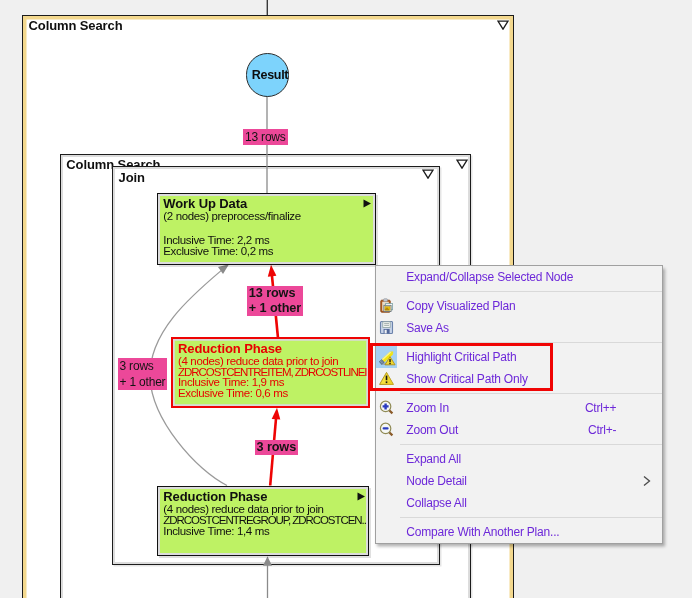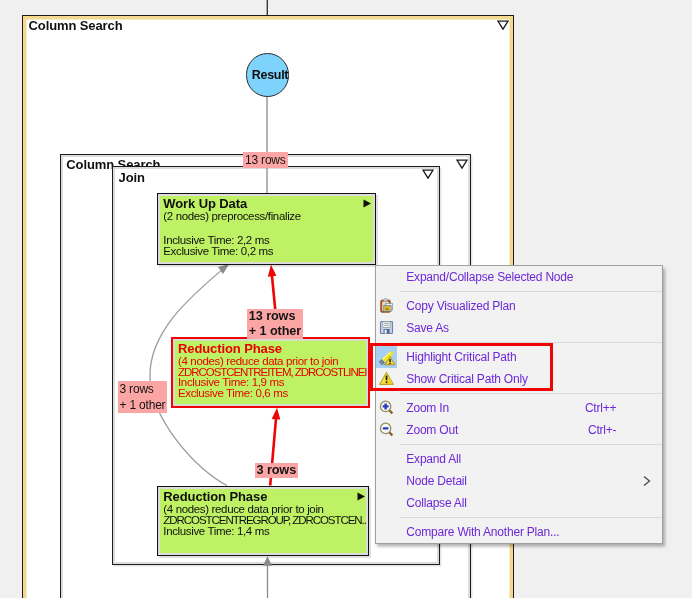--- a/index.html
+++ b/index.html
@@ -64,24 +64,23 @@
   
   #result-node {
     position:absolute; left:245.6px; top:53px; width:43.6px; height:43.6px;
     border-radius:50%; background:#7dd3fc; border:1.8px solid #2b2b2b;
     display:flex; align-items:center; justify-content:flex-end;
     font-size:12.5px; font-weight:bold; color:#0d0d0d; letter-spacing:-0.3px;
   }
 
   
   .edge-label {
-    position:absolute; background:#fca5a5; color:#141414;
+    position:absolute; background:#ec4899; color:#141414;
     font-size:12px; line-height:16px; white-space:pre; padding:0 2px;
     letter-spacing:-0.2px;
-    margin-top:23px;
   }
   .edge-label.bold { font-weight:bold; font-size:12.7px; line-height:15px; letter-spacing:-0.1px; }
   #label-result-rows { left:243px; top:128.5px; }
   #label-red1 { left:246.8px; top:286px; }
   #label-bypass { left:117.5px; top:358px; }
   #label-red2 { left:254.5px; top:439.5px; }
 
   
   #context-menu {
     position:absolute; left:374.8px; top:264.8px; width:288.6px; height:279.2px;

